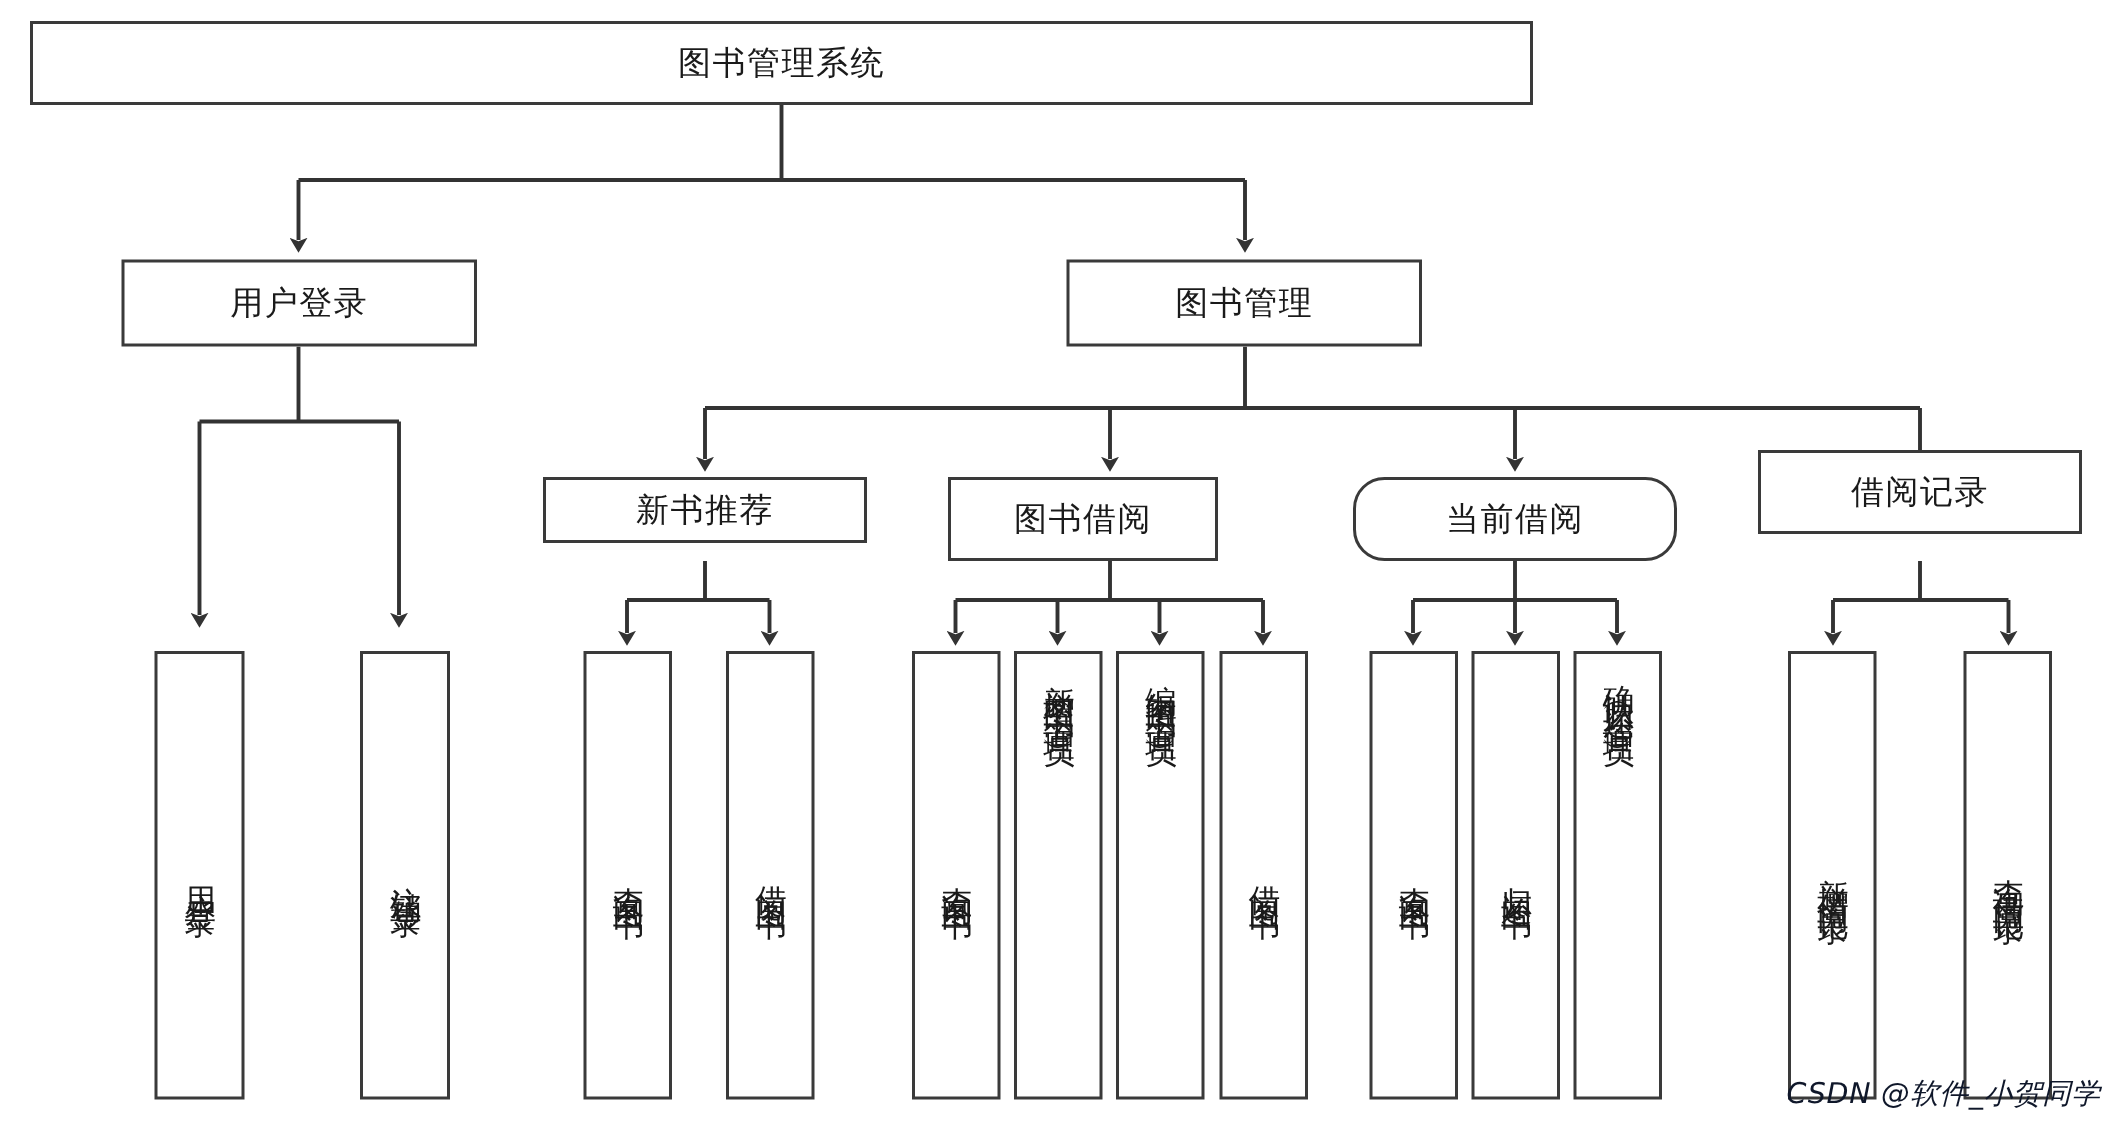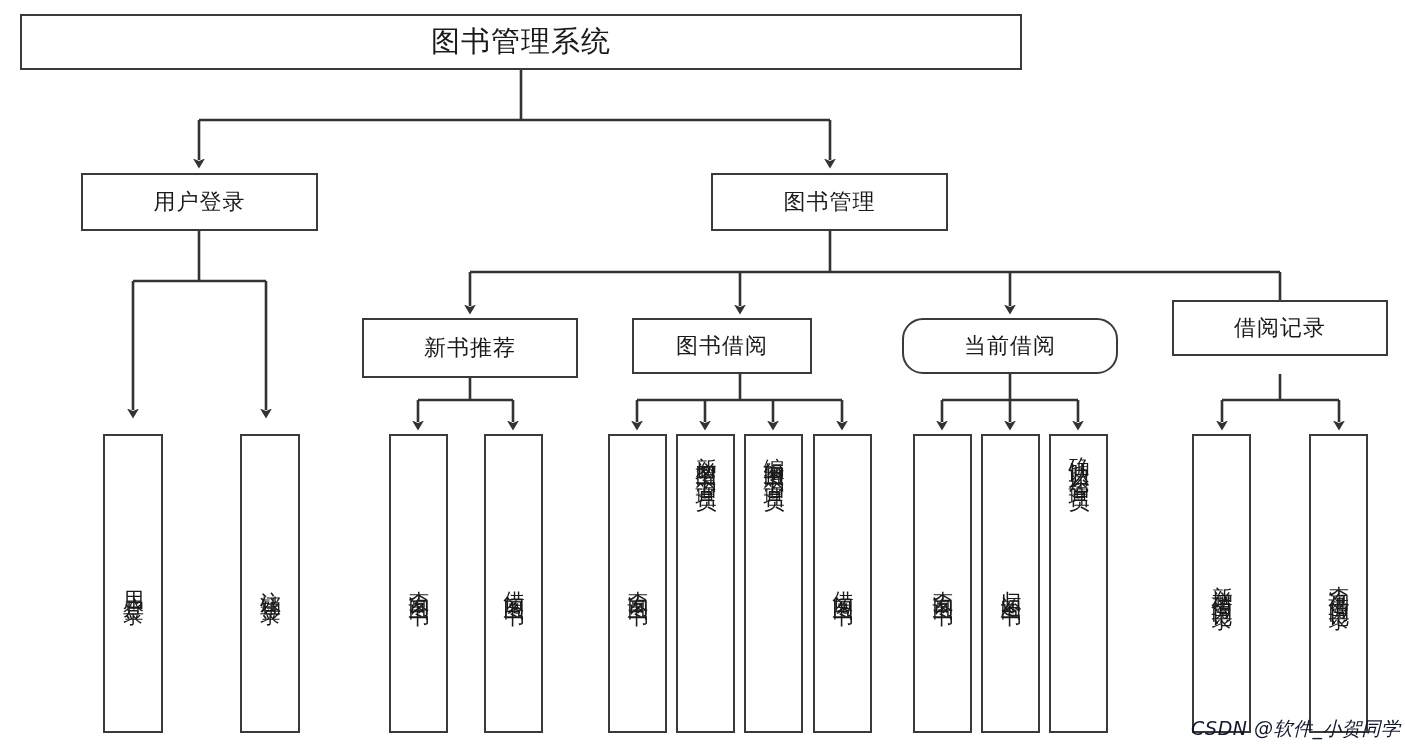--- a/index.html
+++ b/index.html
@@ -37,21 +37,21 @@
     font-size: 21px;
     letter-spacing: 5px;
     line-height: 1;
     padding: 4px 0;
     justify-content: center;
   }
   .node.vert.top-align {
     justify-content: flex-start;
   }
   .node.root {
-    font-size: 29px;
+    font-size: 22px;
   }
   svg.edges {
     position: absolute;
     left: 0;
     top: 0;
     width: 1405px;
     height: 747px;
     pointer-events: none;
   }
   .watermark {
@@ -117,21 +117,21 @@
       <path d="M1222,400 L1222,422" marker-end="url(#arrow)"></path>
       <path d="M1339,400 L1339,422" marker-end="url(#arrow)"></path>
     </g>
   </svg>
 
   <div class="node horiz root" style="left:20px; top:14px; width:1002px; height:56px;">图书管理系统</div>
 
   <div class="node horiz" style="left:81px; top:173px; width:237px; height:58px;">用户登录</div>
   <div class="node horiz" style="left:711px; top:173px; width:237px; height:58px;">图书管理</div>
 
-  <div class="node horiz" style="left:362px; top:318px; width:216px; height:60px;">新书推荐</div>
+  <div class="node horiz" style="left:362px; top:318px; width:216px; height:44px;">新书推荐</div>
   <div class="node horiz" style="left:632px; top:318px; width:180px; height:56px;">图书借阅</div>
   <div class="node horiz" style="left:902px; top:318px; width:216px; height:56px;border-radius:21px;">当前借阅</div>
   <div class="node horiz" style="left:1172px; top:300px; width:216px; height:56px;">借阅记录</div>
 
   <div class="node vert" style="left:103px; top:434px; width:60px; height:299px;">用户登录</div>
   <div class="node vert" style="left:240px; top:434px; width:60px; height:299px;">注销登录</div>
 
   <div class="node vert" style="left:389px; top:434px; width:59px; height:299px;">查询图书</div>
   <div class="node vert" style="left:484px; top:434px; width:59px; height:299px;">借阅图书</div>
 

